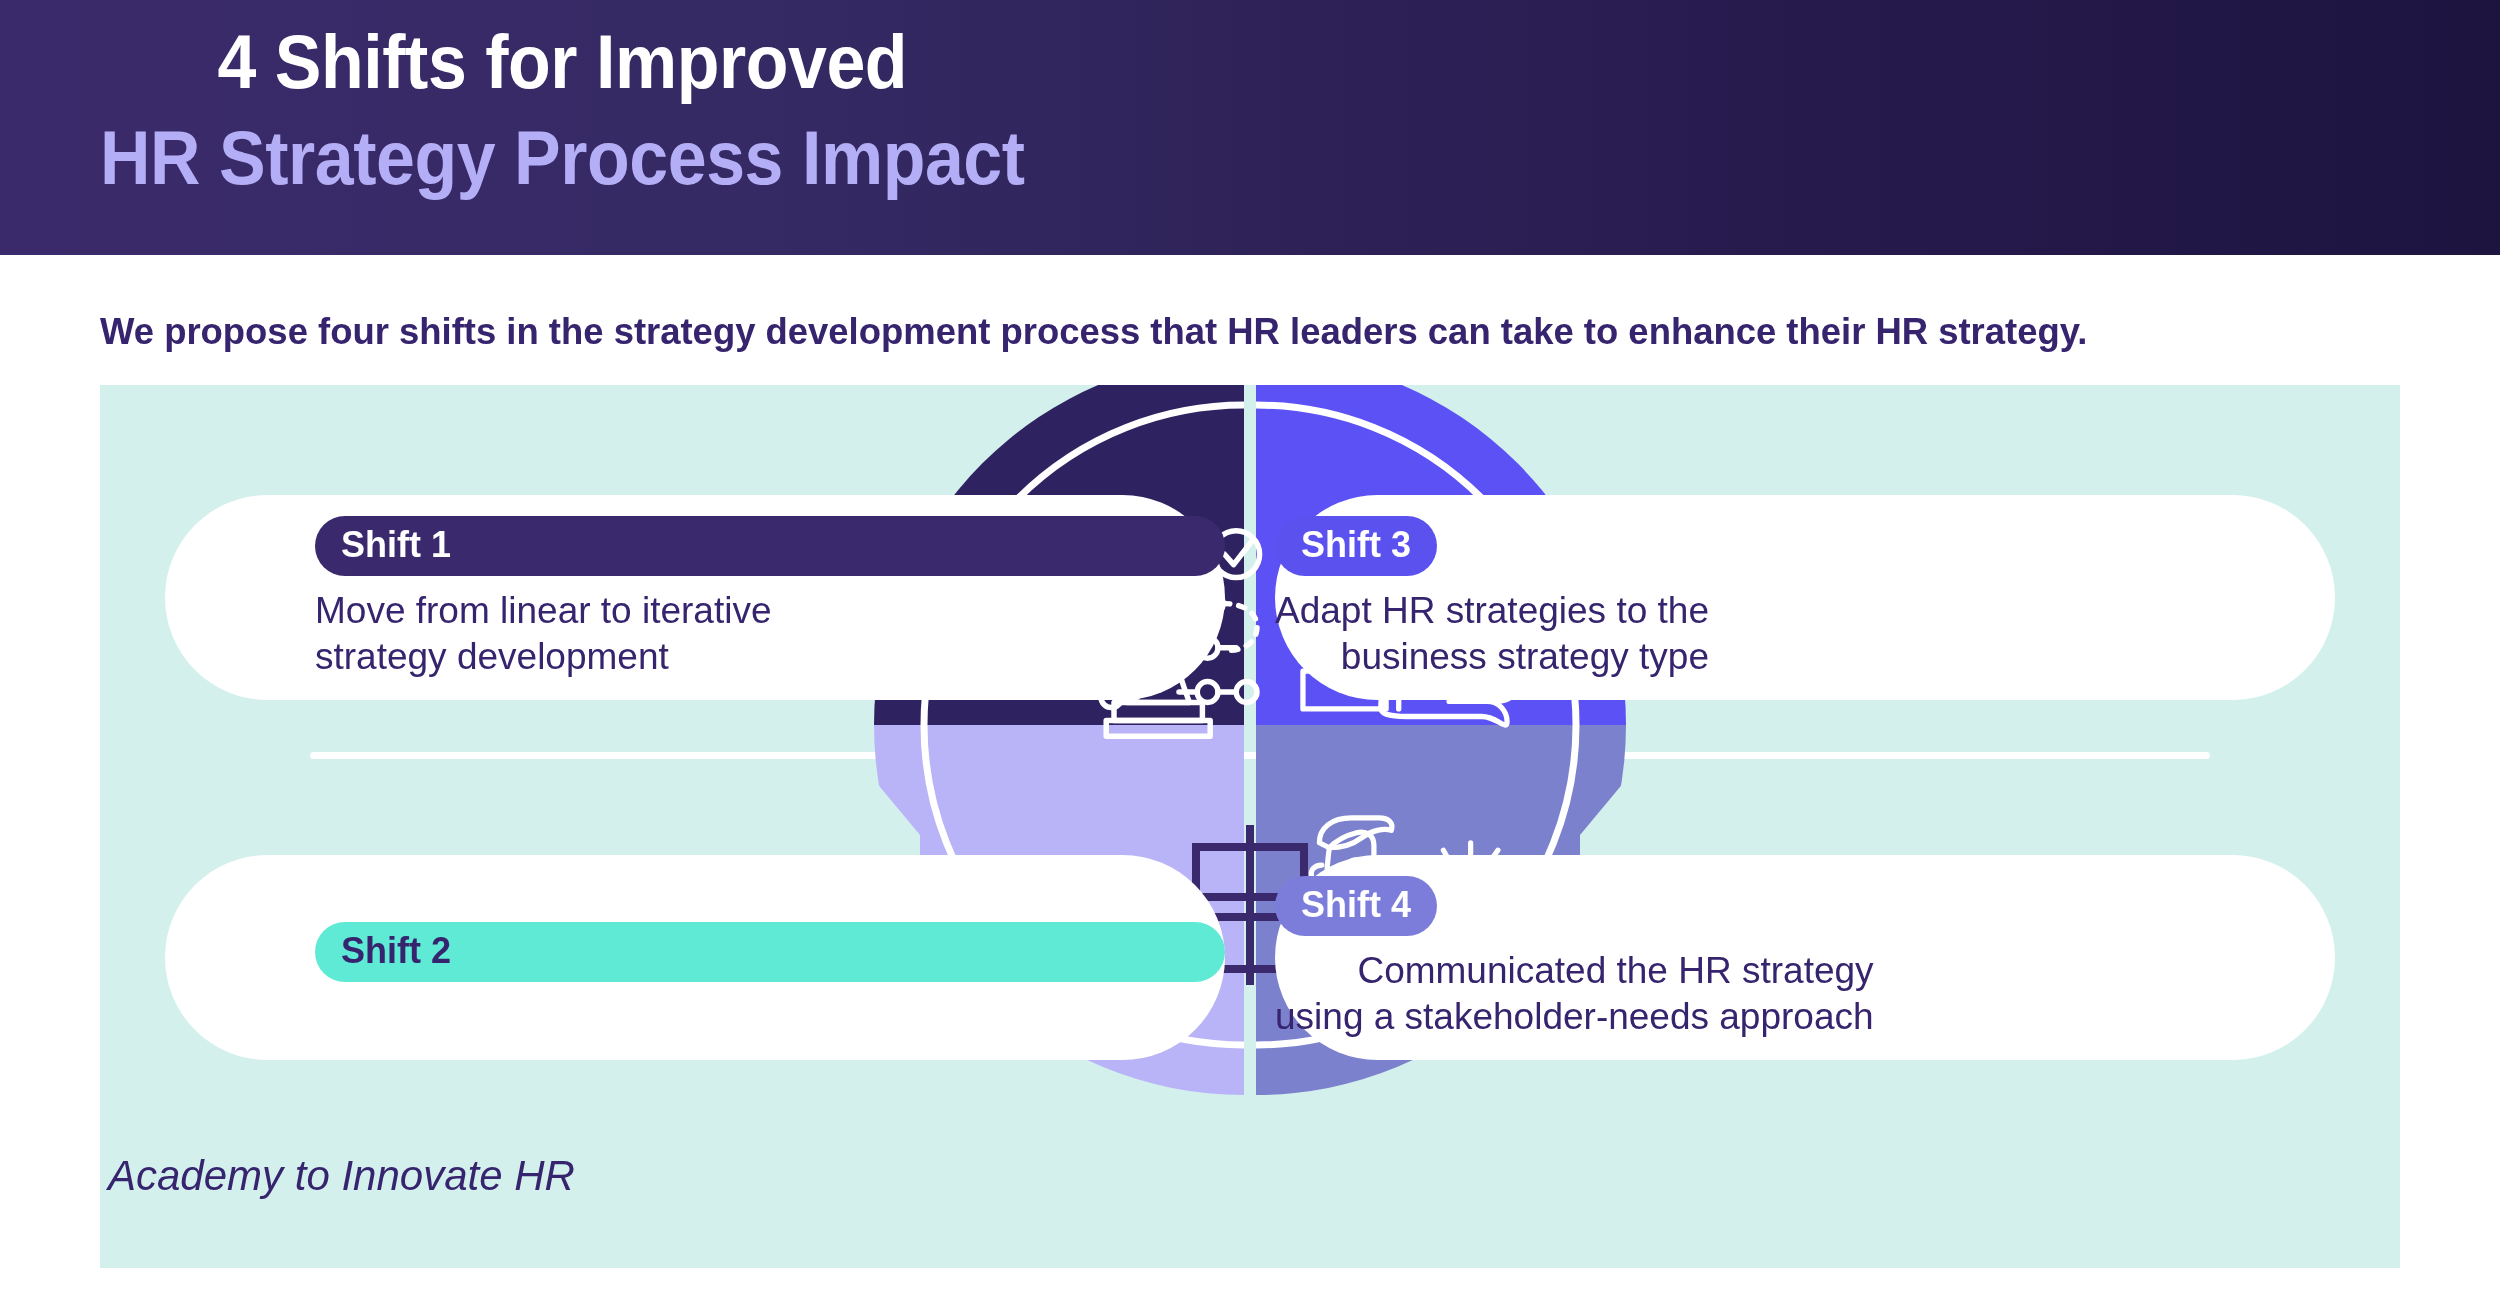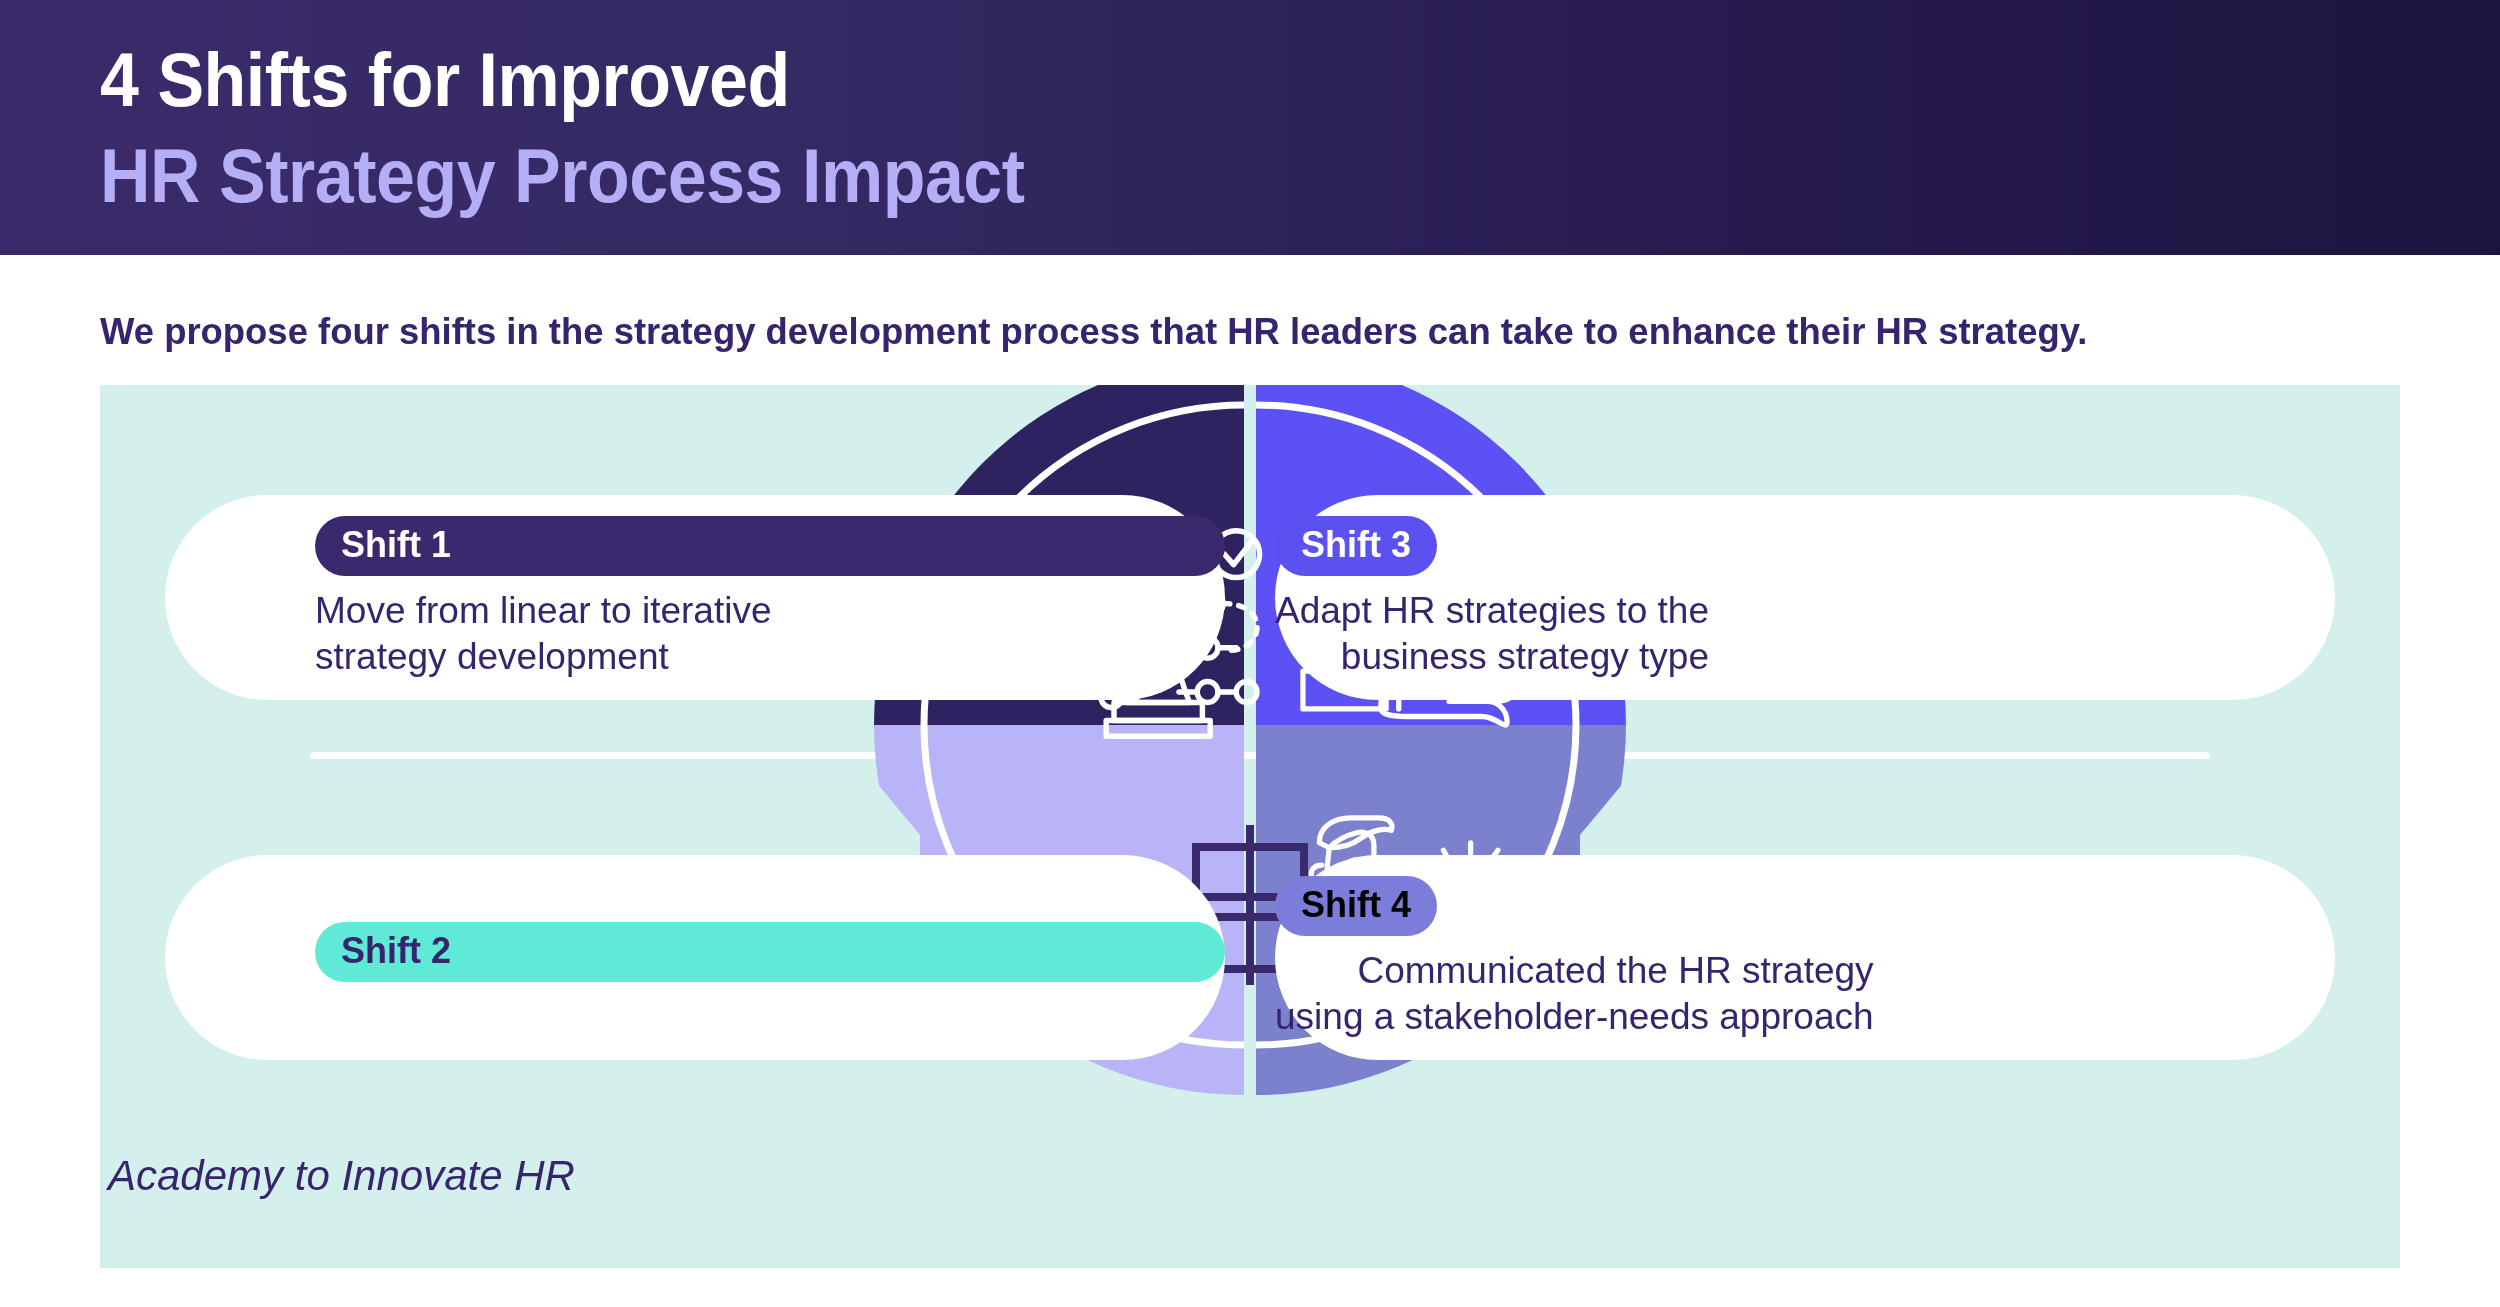--- a/index.html
+++ b/index.html
@@ -10,21 +10,21 @@
     position:relative;
     overflow:hidden;
   }
 
   
   #header {
     position:absolute; left:0; top:0; width:2500px; height:255px;
     background:linear-gradient(90deg,#3b2a6b 0%,#352a64 30%,#271b4e 70%,#1d1440 100%);
   }
   #header .title-wrap {
-    position:absolute; left:100px; top:32px;
+    position:absolute; left:100px; top:14px;text-align:center;
   }
   .title-line {
     font-family:"Liberation Sans Narrow","Liberation Sans", sans-serif;
     font-weight:bold;
     font-size:76px;
     line-height:96px;
     letter-spacing:-0.5px;
     white-space:nowrap;
     transform:scaleX(0.92);
     transform-origin:left center;
@@ -94,21 +94,21 @@
     font-size:36px;
     line-height:46px;
     padding:6px 26px 8px 26px;
     border-radius:30px;
     margin-bottom:12px;
     white-space:nowrap;
   }
   .badge-1 { background:#3a2a6d; color:#ffffff; }
   .badge-2 { background:#5eead4; color:#36246e; }
   .badge-3 { background:#5b51ef; color:#ffffff; }
-  .badge-4 { background:#7c7ddb; color:#000000; }
+  .badge-4 { background:#7c7ddb; color:#ffffff; }
 
   .card-text {
     font-family:"Liberation Sans Narrow","Liberation Sans", sans-serif;
     font-size:37px;
     line-height:46px;
     color:#36246e;
     white-space:pre-line;
   }
 
   

